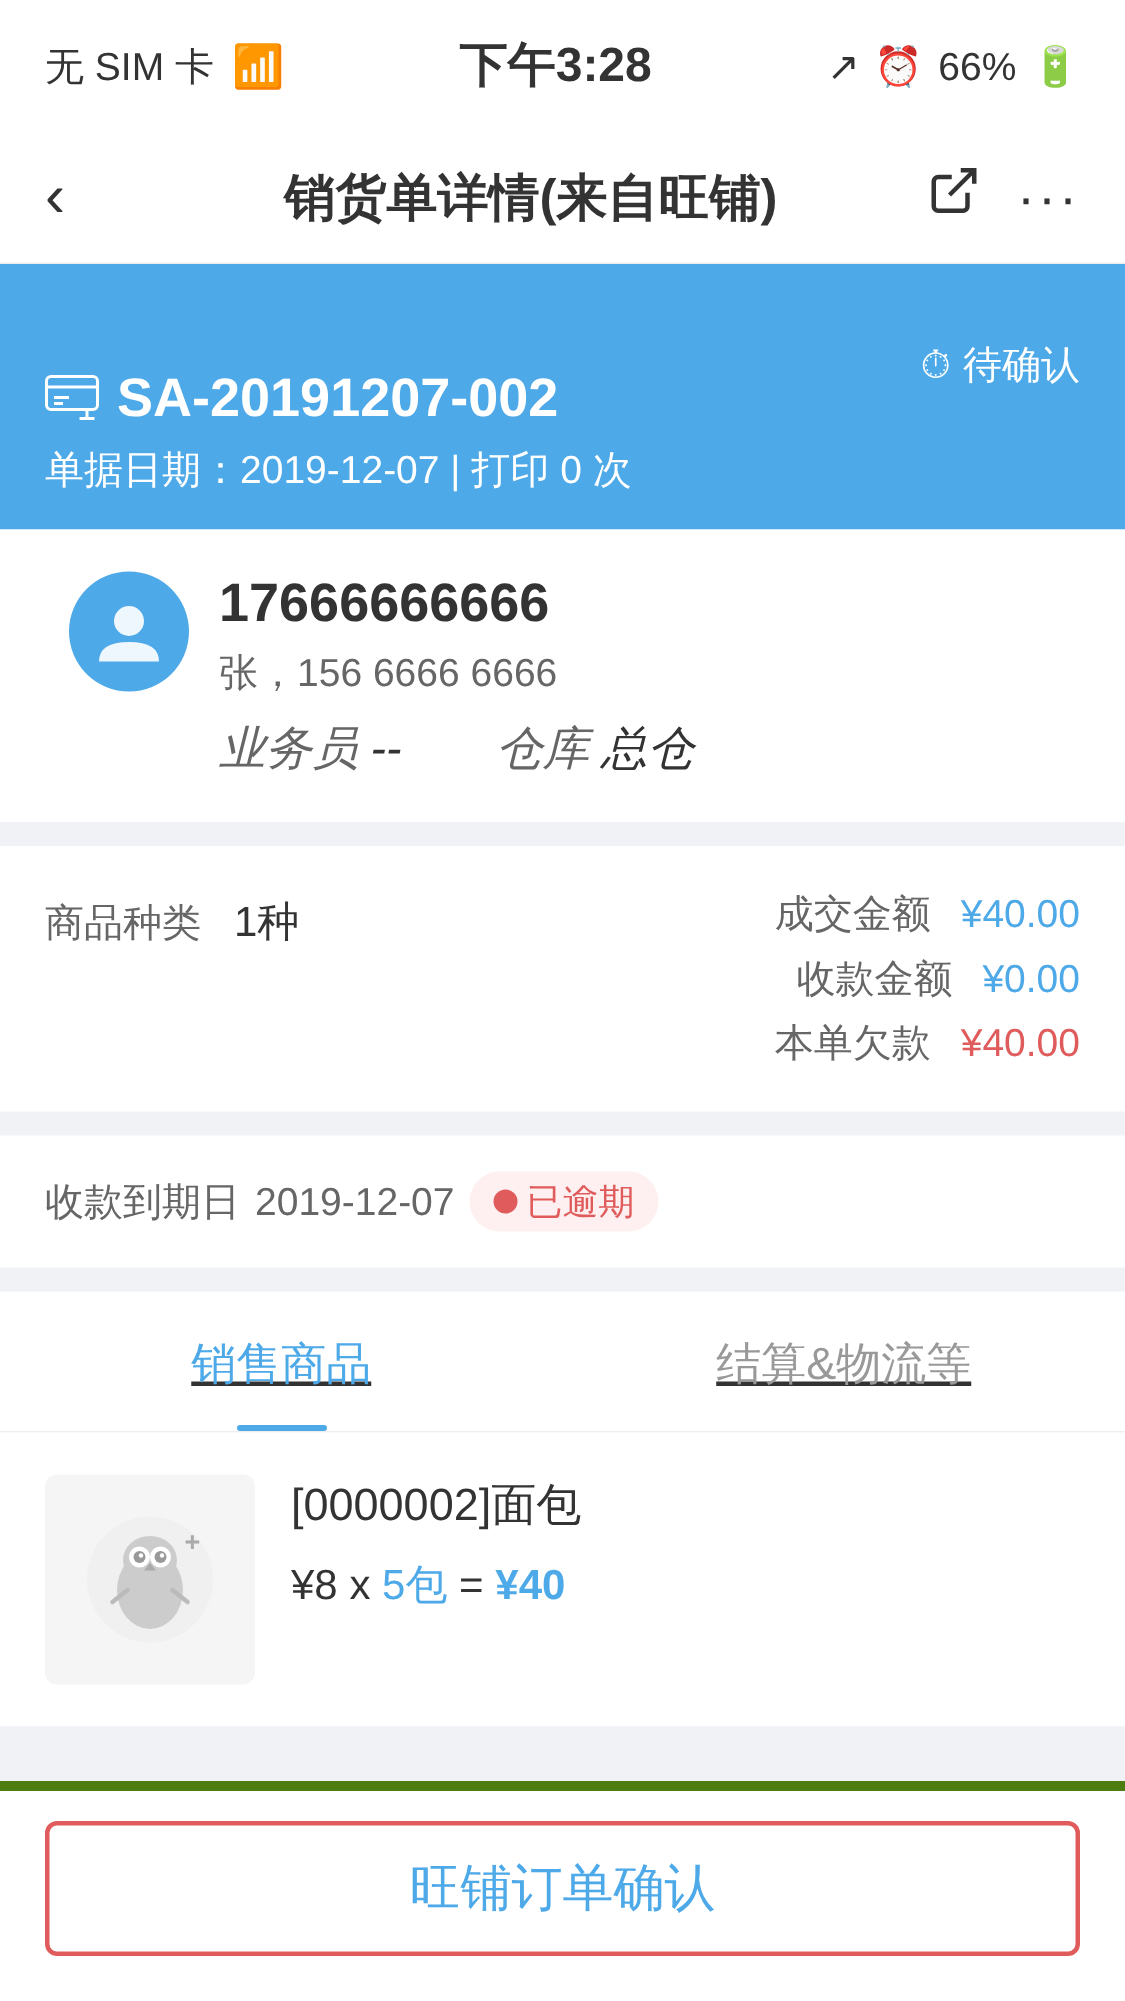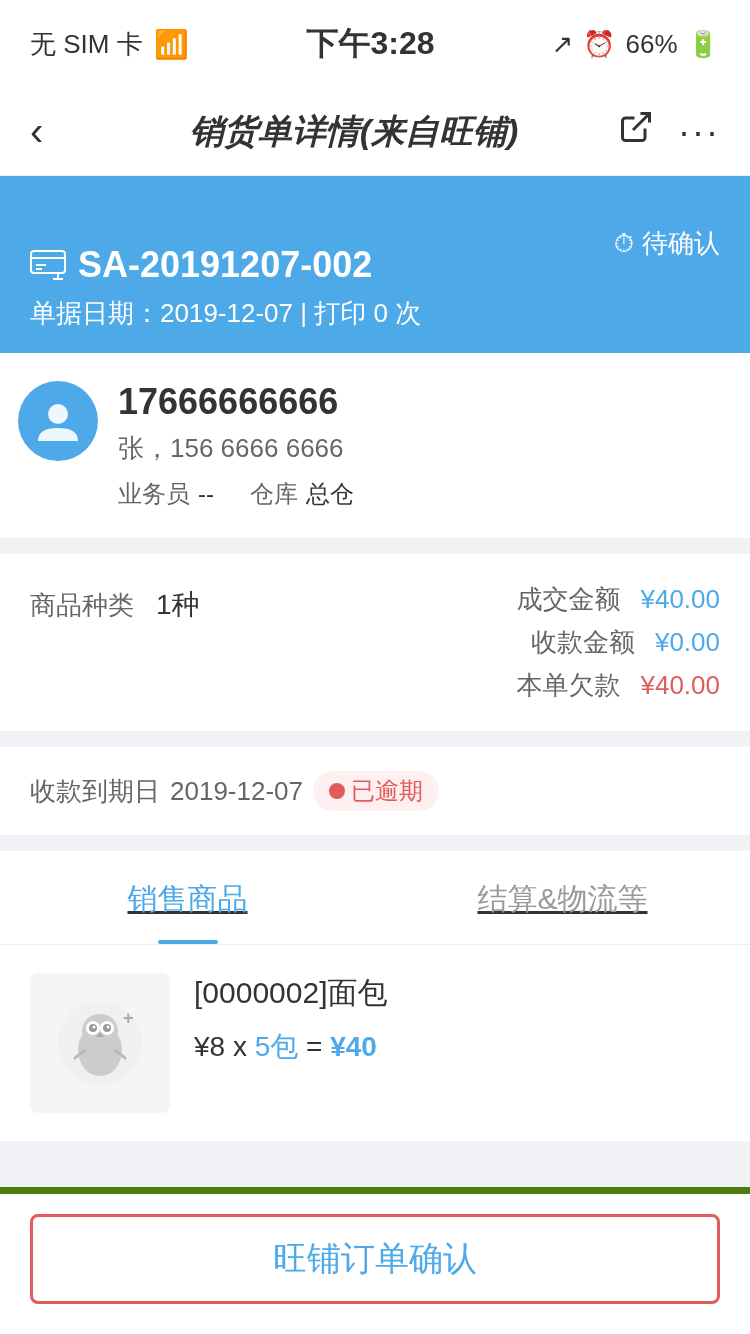--- a/index.html
+++ b/index.html
@@ -56,21 +56,20 @@
     .nav-back {
       font-size: 40px;
       color: #333;
       width: 60px;
       cursor: pointer;
     }
     .nav-title {
       font-size: 34px;
       font-weight: 600;
       color: #333;
-      font-style: italic;
     }
     .nav-right {
       display: flex;
       align-items: center;
       gap: 24px;
     }
     .nav-share {
       font-size: 36px;
       color: #333;
     }
@@ -114,21 +113,21 @@
 
     
     .card {
       background: #fff;
       margin-bottom: 16px;
     }
 
     
     .customer-section {
       background: #fff;
-      padding: 28px 18px;
+      padding: 28px 46px;
       display: flex;
       align-items: flex-start;
       gap: 20px;
       margin-bottom: 16px;
     }
     .avatar {
       width: 80px;
       height: 80px;
       border-radius: 50%;
       background: #4da9e8;
@@ -145,23 +144,24 @@
       color: #333;
       margin-bottom: 8px;
     }
     .customer-name {
       font-size: 26px;
       color: #666;
       margin-bottom: 12px;
     }
     .customer-meta {
       display: flex;
-      gap: 36px;
-      font-size: 24px;
+      gap: 63px;
+      font-size: 31px;
       color: #666;
+      font-style: italic;
     }
     .meta-item { display: flex; align-items: center; gap: 8px; }
     .meta-label { color: #666; }
     .meta-value { color: #333; }
 
     
     .summary-section {
       background: #fff;
       padding: 28px 30px;
       margin-bottom: 16px;

